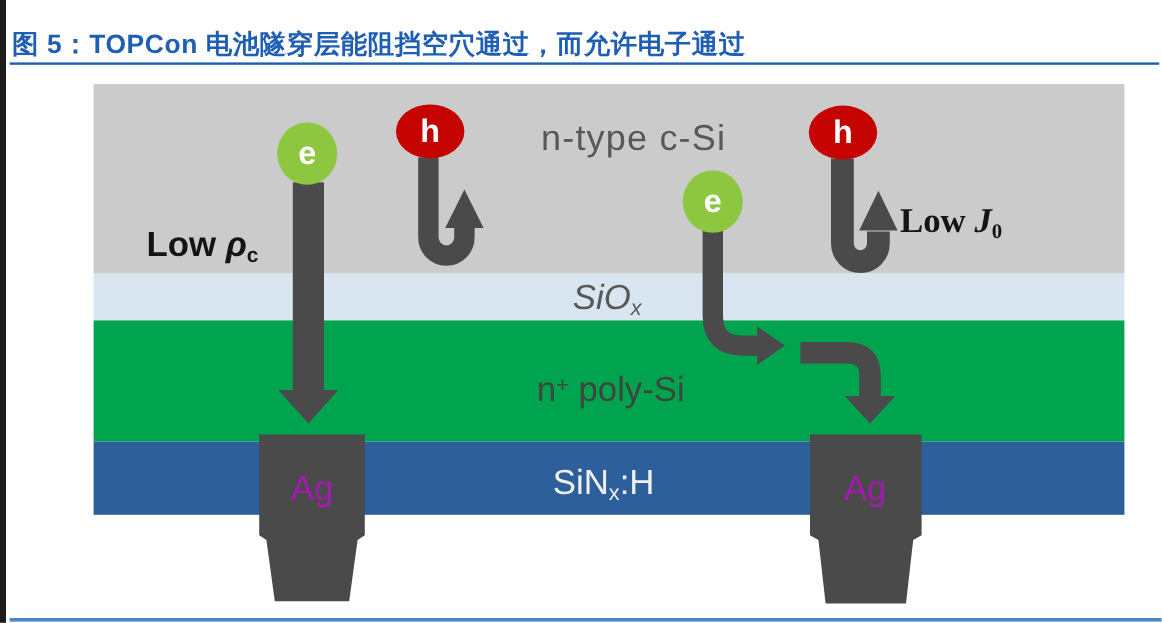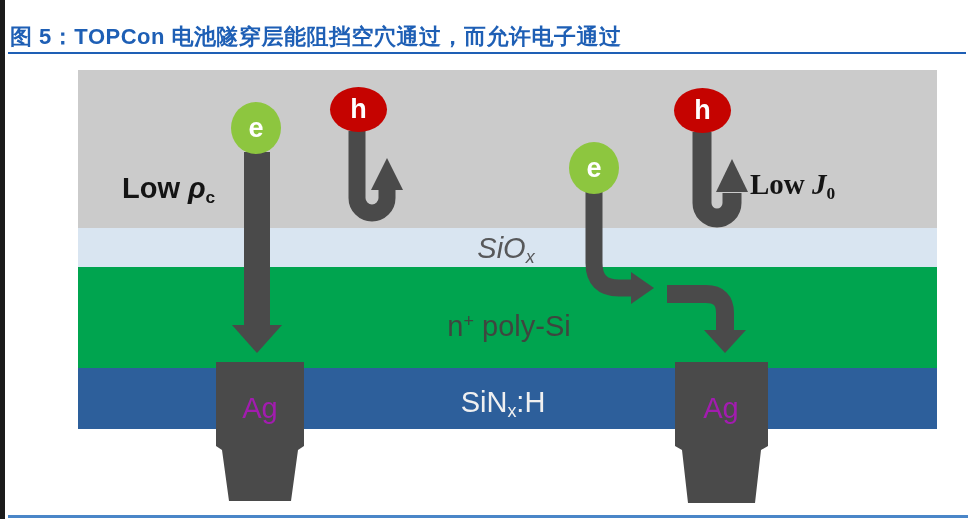--- a/index.html
+++ b/index.html
@@ -51,21 +51,21 @@
   .hole     { width:57px; height:45px; background:#C50300; }
   .e1 { left:231px; top:102px; }
   .e2 { left:569px; top:142px; }
   .h1 { left:330px; top:87px; }
   .h2 { left:674px; top:88px; }
 
   
   .ann { font-weight:bold; color:#141414; font-size:29px; white-space:nowrap; line-height:1; }
   .ann i { font-style:italic; }
   .ann sub { font-size:0.6em; vertical-align:-0.3em; }
-  .ann-rho { left:122px; top:174px; }
+  .ann-rho { left:122px; top:190px; }
   .ann-j   { left:750px; top:170px;font-family:Liberation Serif, serif; }
 
   
   .overlay { left:0; top:0; width:968px; height:519px; pointer-events:none; }
   .ink-stroke { stroke:#4A4A4A; fill:none; stroke-linecap:butt; }
   .ink-fill { fill:#4A4A4A; }
 </style>
 </head>
 <body>
 
@@ -107,20 +107,21 @@
   <div class="abs carrier hole h1">
       <span>h</span>
     </div>
   <div class="abs carrier electron e2">
       <span>e</span>
     </div>
   <div class="abs carrier hole h2">
       <span>h</span>
     </div>
 
+  <div class="abs lbl lbl-nsi">n-type c-Si</div>
 
   <div class="abs lbl lbl-siox"><span>SiO</span><sub>x</sub></div>
 
   <div class="abs lbl lbl-sinx"><span>SiN</span><sub>x</sub><span>:H</span></div>
 
   <div class="abs lbl lbl-poly"><span>n</span><sup>+</sup><span> poly-Si</span></div>
 
   <div class="abs lbl lbl-ag lbl-ag-left">Ag</div>
   <div class="abs lbl lbl-ag lbl-ag-right">Ag</div>
 

